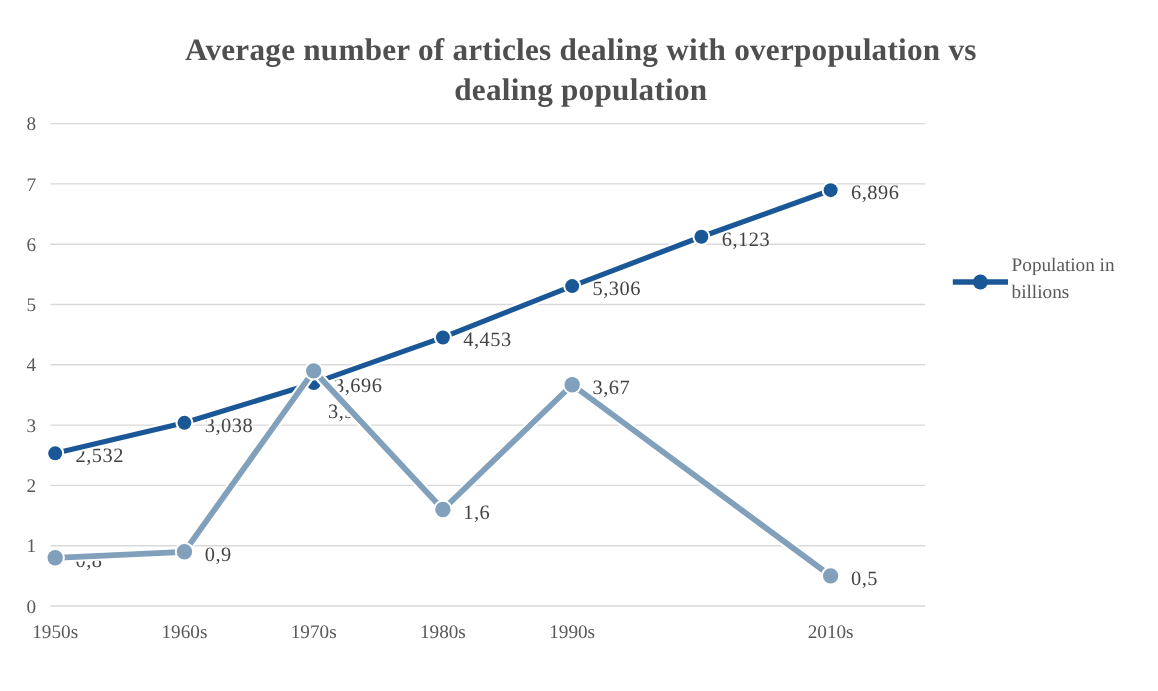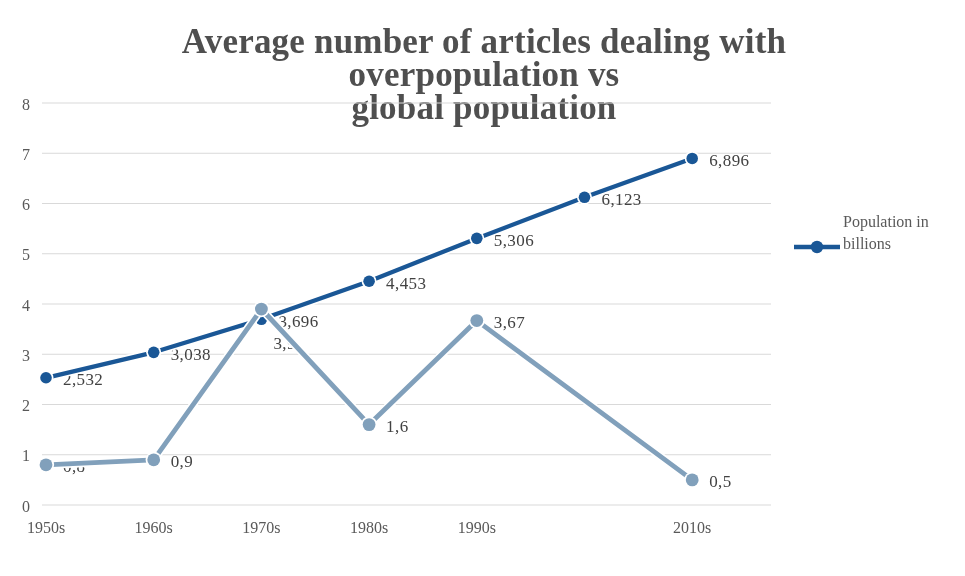--- a/index.html
+++ b/index.html
@@ -1,36 +1,36 @@
 <!DOCTYPE html>
 <html><head>
 <meta charset="utf-8">
 <style>
   html,body{margin:0;padding:0;background:#fff;}
   body{width:965px;height:576px;position:relative;overflow:hidden;
        font-family:"Liberation Serif","DejaVu Serif",serif;}
   .chart{position:absolute;inset:0;background:#fff;}
   .chart-title{position:absolute;left:94px;top:25px;width:780px;text-align:center;
-       font-size:35px;font-weight:bold;color:#4f4f4f;line-height:33px;letter-spacing:0.2px;}
+       font-size:26px;font-weight:bold;color:#4f4f4f;line-height:33px;letter-spacing:0.2px;}
   #plot{position:absolute;left:0;top:0;}
   .grid{stroke:#d9d9d9;stroke-width:1.2;}
   .ylab,.xlab{font-family:"Liberation Serif","DejaVu Serif",serif;font-size:16px;fill:#595959;}
   .dlab{font-family:"Liberation Serif","DejaVu Serif",serif;font-size:17px;fill:#424242;letter-spacing:0.4px;}
   .legend{position:absolute;left:793px;top:0;width:170px;height:576px;}
-  .legend-item{position:absolute;left:0;display:flex;align-items:flex-end;}
+  .legend-item{position:absolute;left:0;display:flex;align-items:center;}
   .legend-item svg{flex:0 0 auto;margin-top:4px;}
   .legend-label{margin-left:2px;width:102px;font-size:16px;line-height:22px;color:#595959;}
 </style>
 </head>
 <body>
 
 <div class="chart">
   <div class="chart-title">
     <div>Average number of articles dealing with overpopulation vs</div>
-    <div>global population</div>
+    <div>dealing population</div>
   </div>
 
   <svg id="plot" width="965" height="576">
       <line x1="42" x2="771" y1="505" y2="505" class="grid"></line>
       <text x="30" y="506" text-anchor="end" dominant-baseline="central" class="ylab">0</text>
       <line x1="42" x2="771" y1="454.75" y2="454.75" class="grid"></line>
       <text x="30" y="455.75" text-anchor="end" dominant-baseline="central" class="ylab">1</text>
       <line x1="42" x2="771" y1="404.5" y2="404.5" class="grid"></line>
       <text x="30" y="405.5" text-anchor="end" dominant-baseline="central" class="ylab">2</text>
       <line x1="42" x2="771" y1="354.25" y2="354.25" class="grid"></line>

